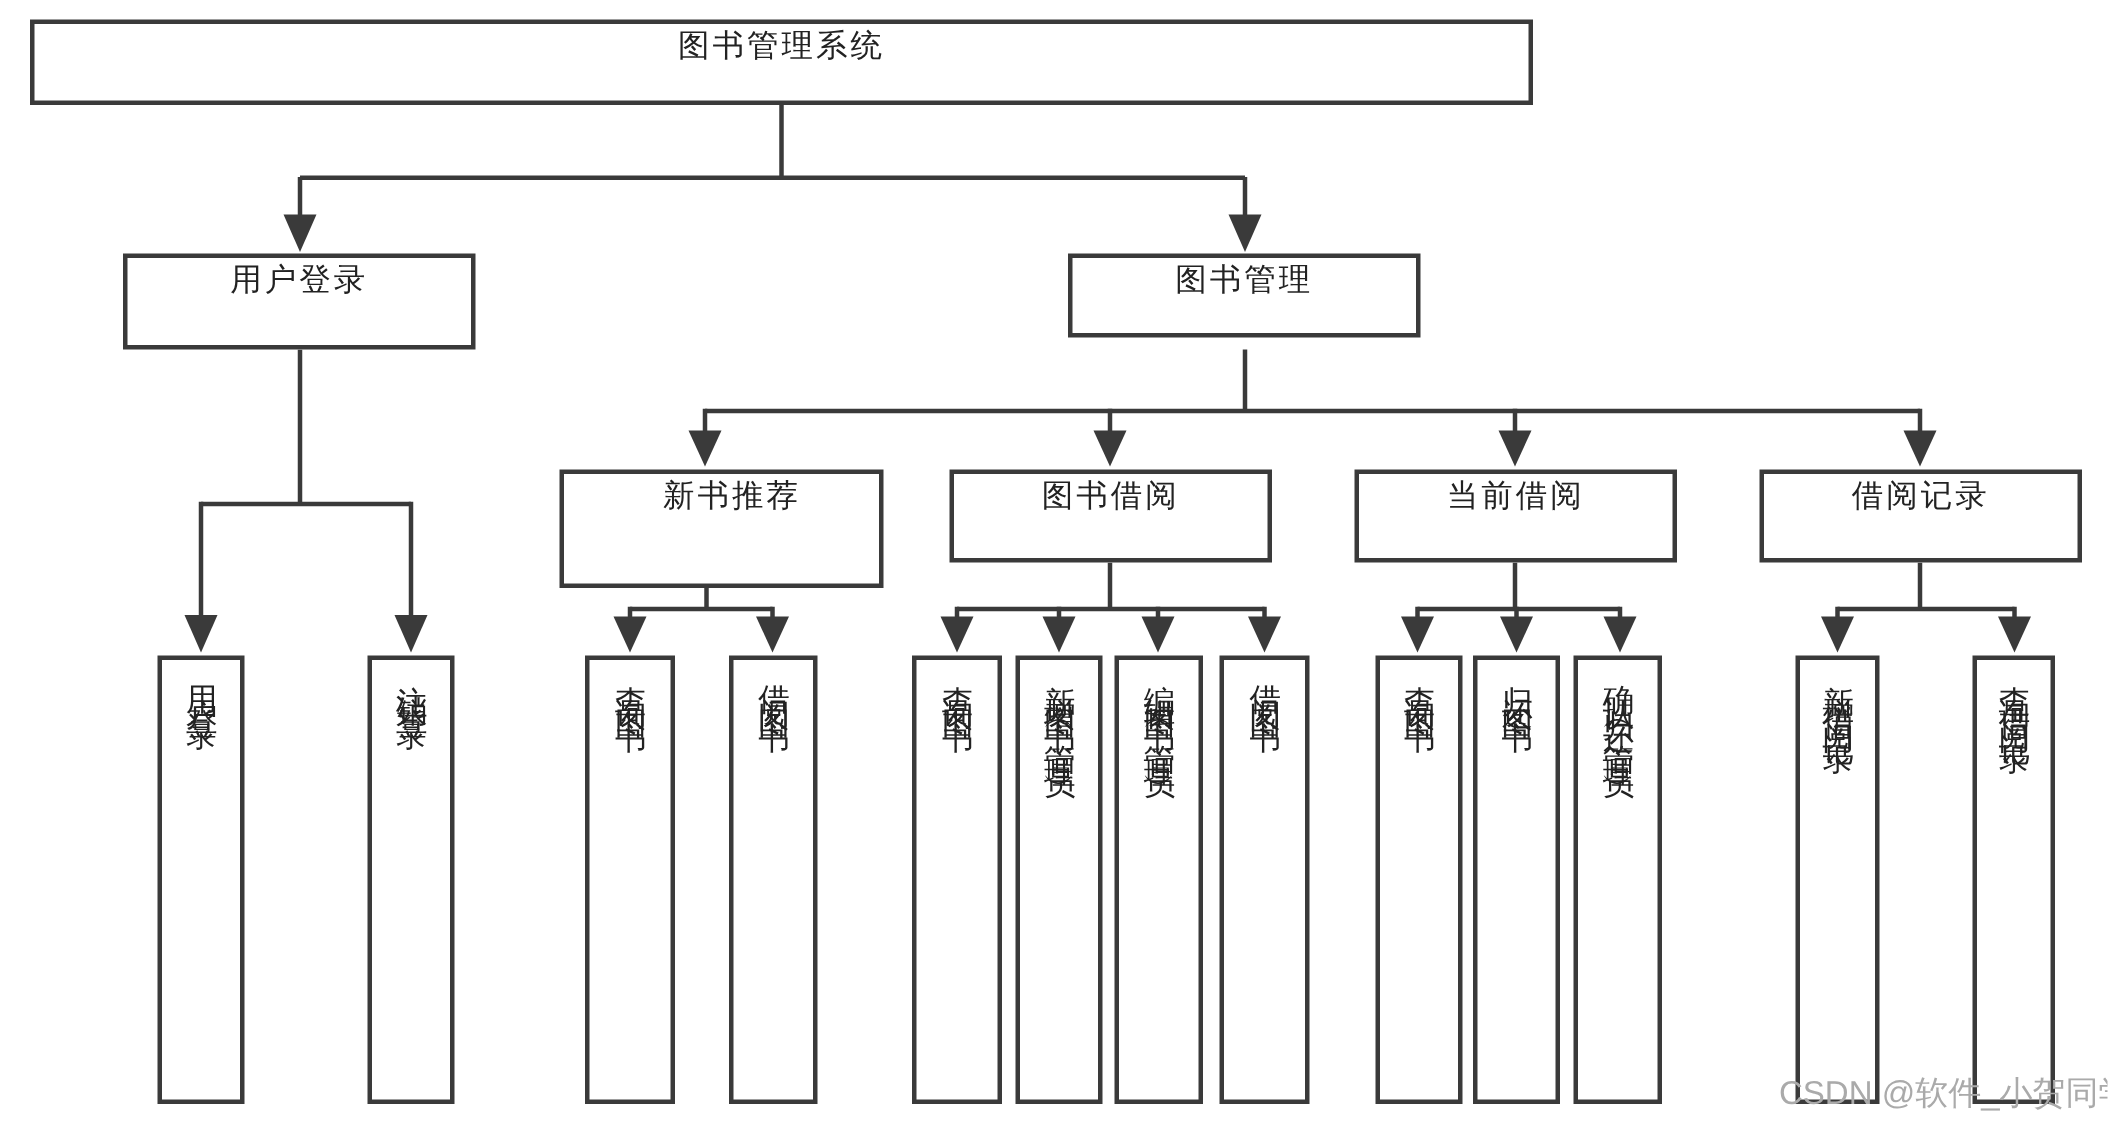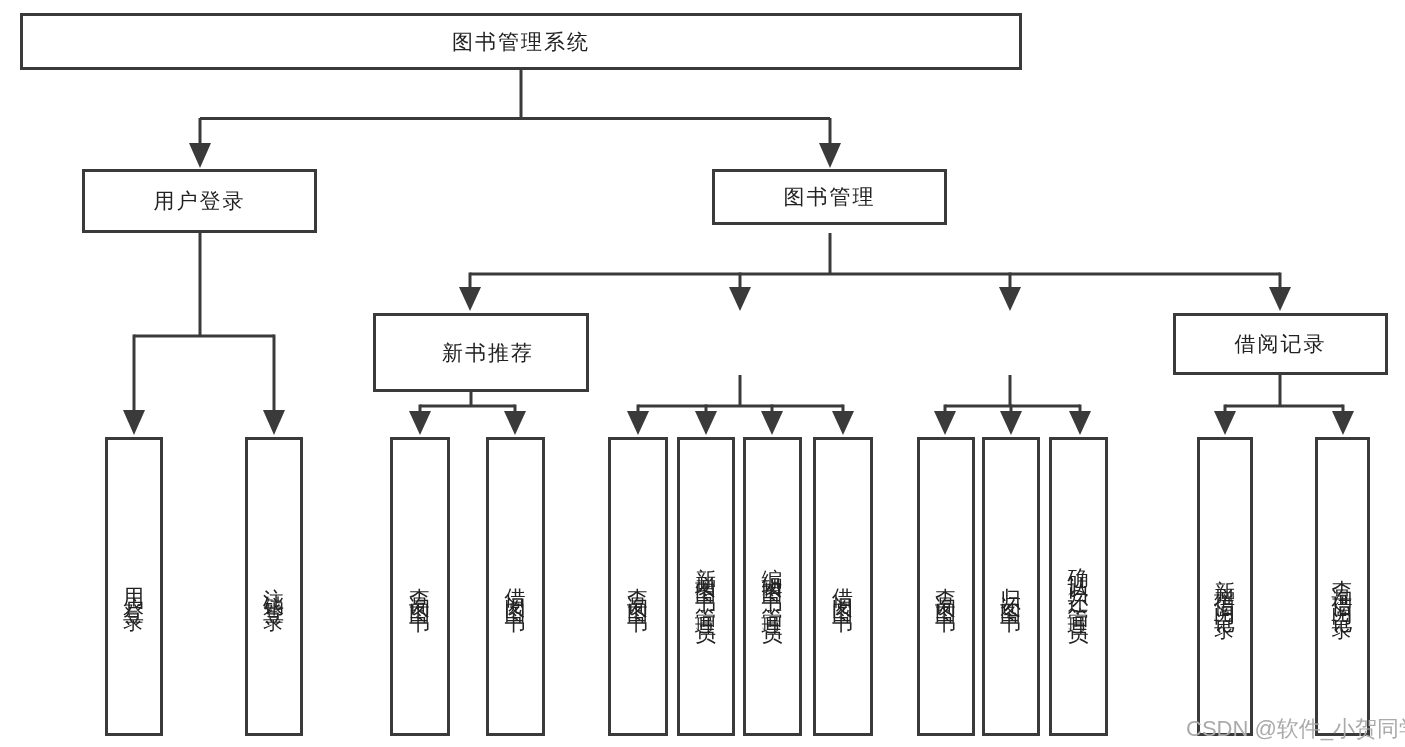--- a/index.html
+++ b/index.html
@@ -23,21 +23,20 @@
     width: 1405px;
     height: 747px;
     pointer-events: none;
   }
   .node {
     position: absolute;
     box-sizing: border-box;
     border: 3px solid #3a3a3a;
     background: #ffffff;
     display: flex;
-    align-items: center;
     justify-content: center;
     color: #222222;
   }
   .node-h {
     font-size: 21px;
     letter-spacing: 2px;
     white-space: nowrap;
   }
   .leaf .vtext {
     writing-mode: vertical-rl;
@@ -154,20 +153,26 @@
   <div class="node node-h" style="left:82px; top:169px; width:235px; height:64px;">
     <span>用户登录</span>
   </div>
   <div class="node node-h" style="left:712px; top:169px; width:235px; height:56px;">
     <span>图书管理</span>
   </div>
 
   <div class="node node-h" style="left:373px; top:313px; width:216px; height:79px;padding-left:14px;">
     <span>新书推荐</span>
   </div>
+  <div class="node node-h" style="left:633px; top:313px; width:215px; height:62px;">
+    <span>图书借阅</span>
+  </div>
+  <div class="node node-h" style="left:903px; top:313px; width:215px; height:62px;">
+    <span>当前借阅</span>
+  </div>
   <div class="node node-h" style="left:1173px; top:313px; width:215px; height:62px;">
     <span>借阅记录</span>
   </div>
 
   <div class="node leaf" style="left:105px; top:437px; width:58px; height:299px;">
     <span class="vtext">用户登录</span>
   </div>
   <div class="node leaf" style="left:245px; top:437px; width:58px; height:299px;">
     <span class="vtext">注销登录</span>
   </div>

